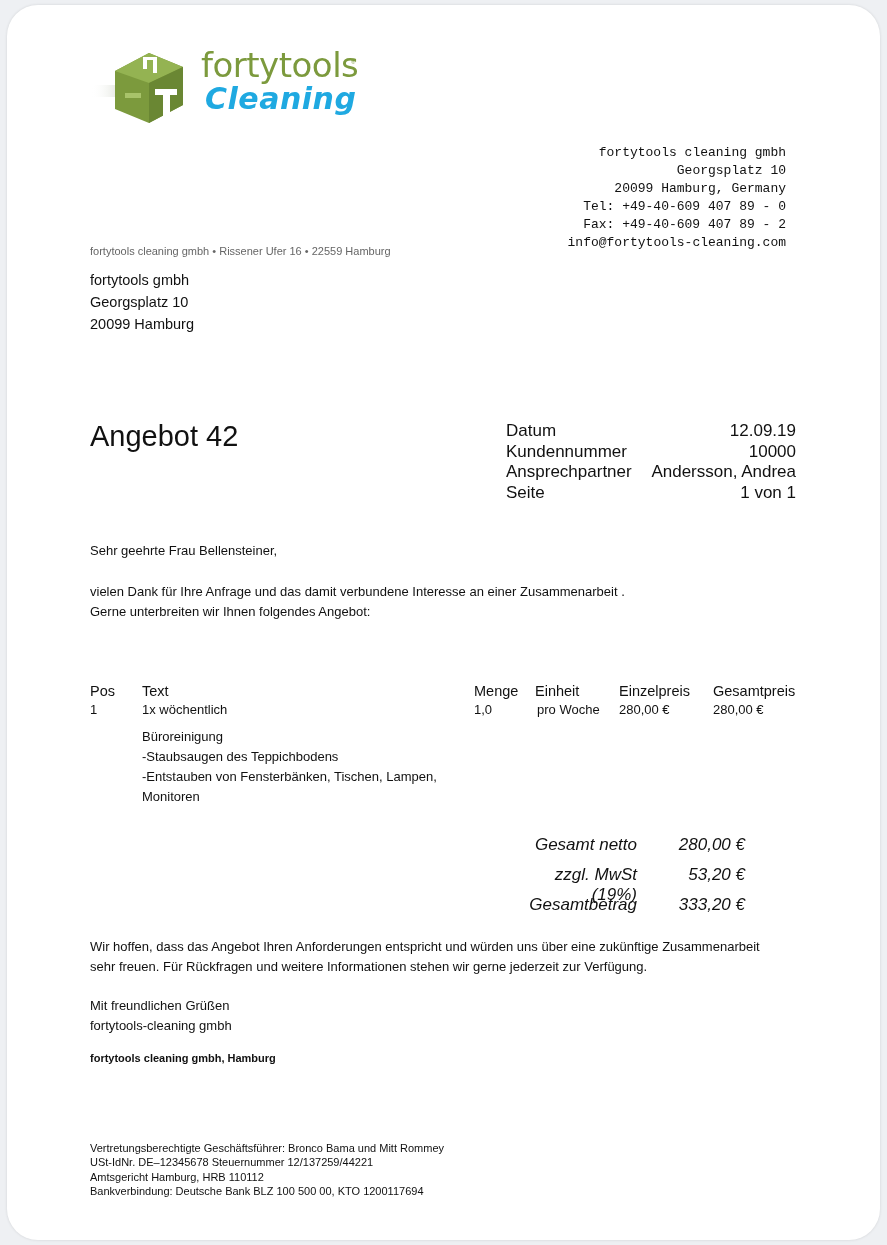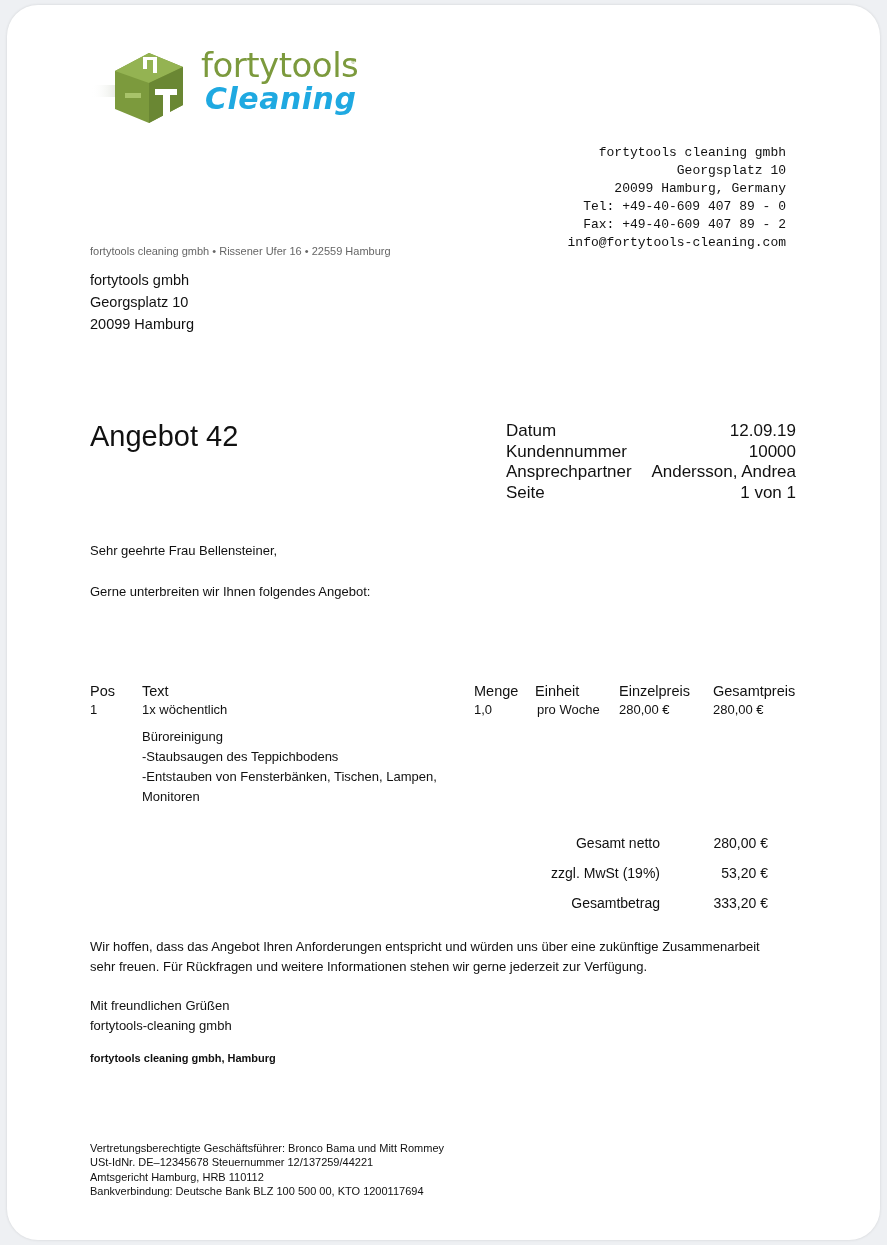--- a/index.html
+++ b/index.html
@@ -36,21 +36,21 @@
   .sender-line { left: 83px; top: 240px; font-size: 11px; color: #666; }
   .recipient { left: 83px; top: 264px; font-size: 14.5px; line-height: 22px; }
   .doc-title { left: 83px; top: 415px; font-size: 29px; }
   .meta { left: 499px; top: 416px; width: 290px; font-size: 17px; }
   .meta .row { display: flex; justify-content: space-between; height: 20.7px; }
   .salutation { left: 83px; top: 538px; font-size: 13px; }
   .intro { left: 83px; top: 577px; font-size: 13px; line-height: 19.5px; }
   .th { top: 651px; font-size: 14.5px; margin-top: 27px; }
   .td { top: 697px; font-size: 13px; }
   .desc { left: 135px; top: 722px; font-size: 13px; line-height: 20px; }
-  .totals { left: 528px; top: 830px; font-size: 14px; }
+  .totals { left: 505px; top: 830px; font-size: 17px; font-style: italic; }
   .totals .row { display: flex; height: 30px; }
   .totals .lbl { width: 125px; text-align: right; }
   .totals .val { width: 108px; text-align: right; }
   .closing { left: 83px; top: 932px; width: 700px; font-size: 13px; line-height: 19.7px; }
   .regards { left: 83px; top: 991px; font-size: 13px; line-height: 20px; }
   .footer-city { left: 83px; top: 1047px; font-size: 11px; font-weight: bold; }
   .legal { left: 83px; top: 1136px; font-size: 11px; line-height: 14.3px; }
 </style>
 </head>
 <body>
@@ -114,20 +114,21 @@
       <span>Andersson, Andrea</span>
     </div>
     <div class="row">
       <span>Seite</span>
       <span>1 von 1</span>
     </div>
   </div>
 
   <div class="abs salutation">Sehr geehrte Frau Bellensteiner,</div>
   <div class="abs intro">
+    <div>vielen Dank für Ihre Anfrage und das damit verbundene Interesse an einer Zusammenarbeit .</div>
     <div>Gerne unterbreiten wir Ihnen folgendes Angebot:</div>
   </div>
 
   <div>
     <span class="abs th" style="left:83px">Pos</span>
     <span class="abs th" style="left:135px">Text</span>
     <span class="abs th" style="left:467px">Menge</span>
     <span class="abs th" style="left:528px">Einheit</span>
     <span class="abs th" style="left:612px">Einzelpreis</span>
     <span class="abs th" style="left:706px">Gesamtpreis</span>

